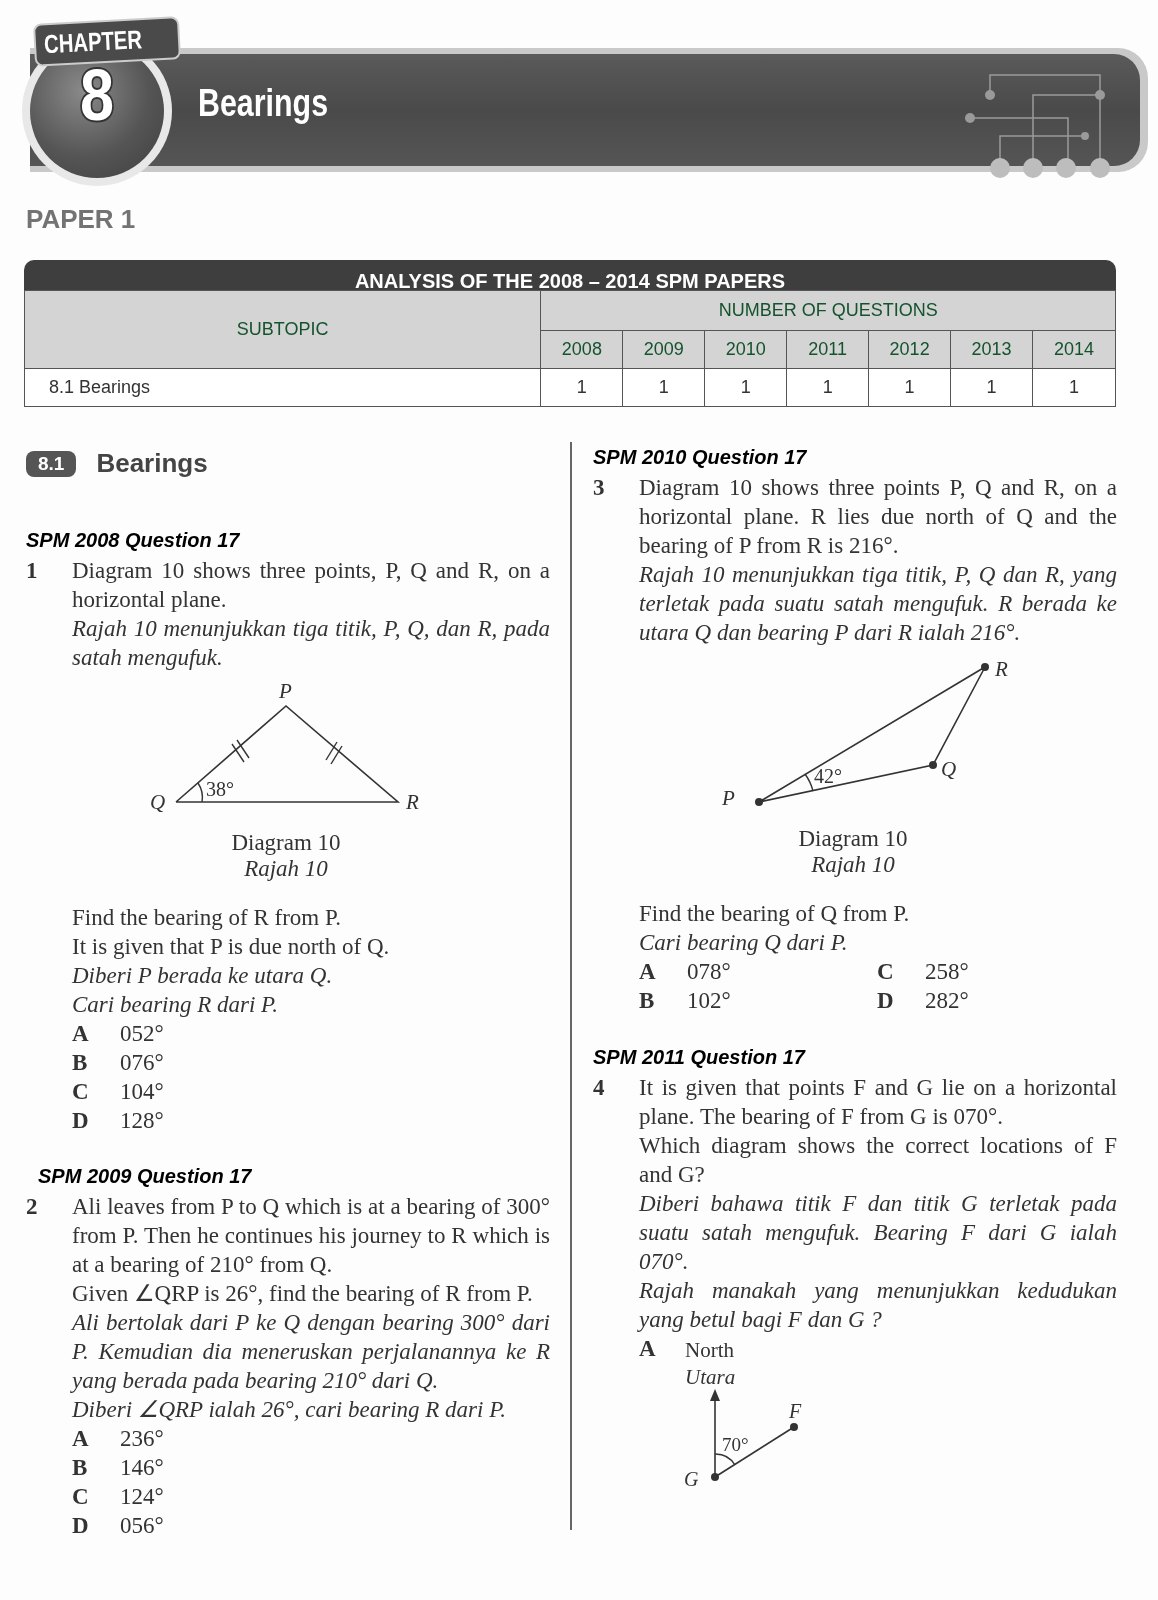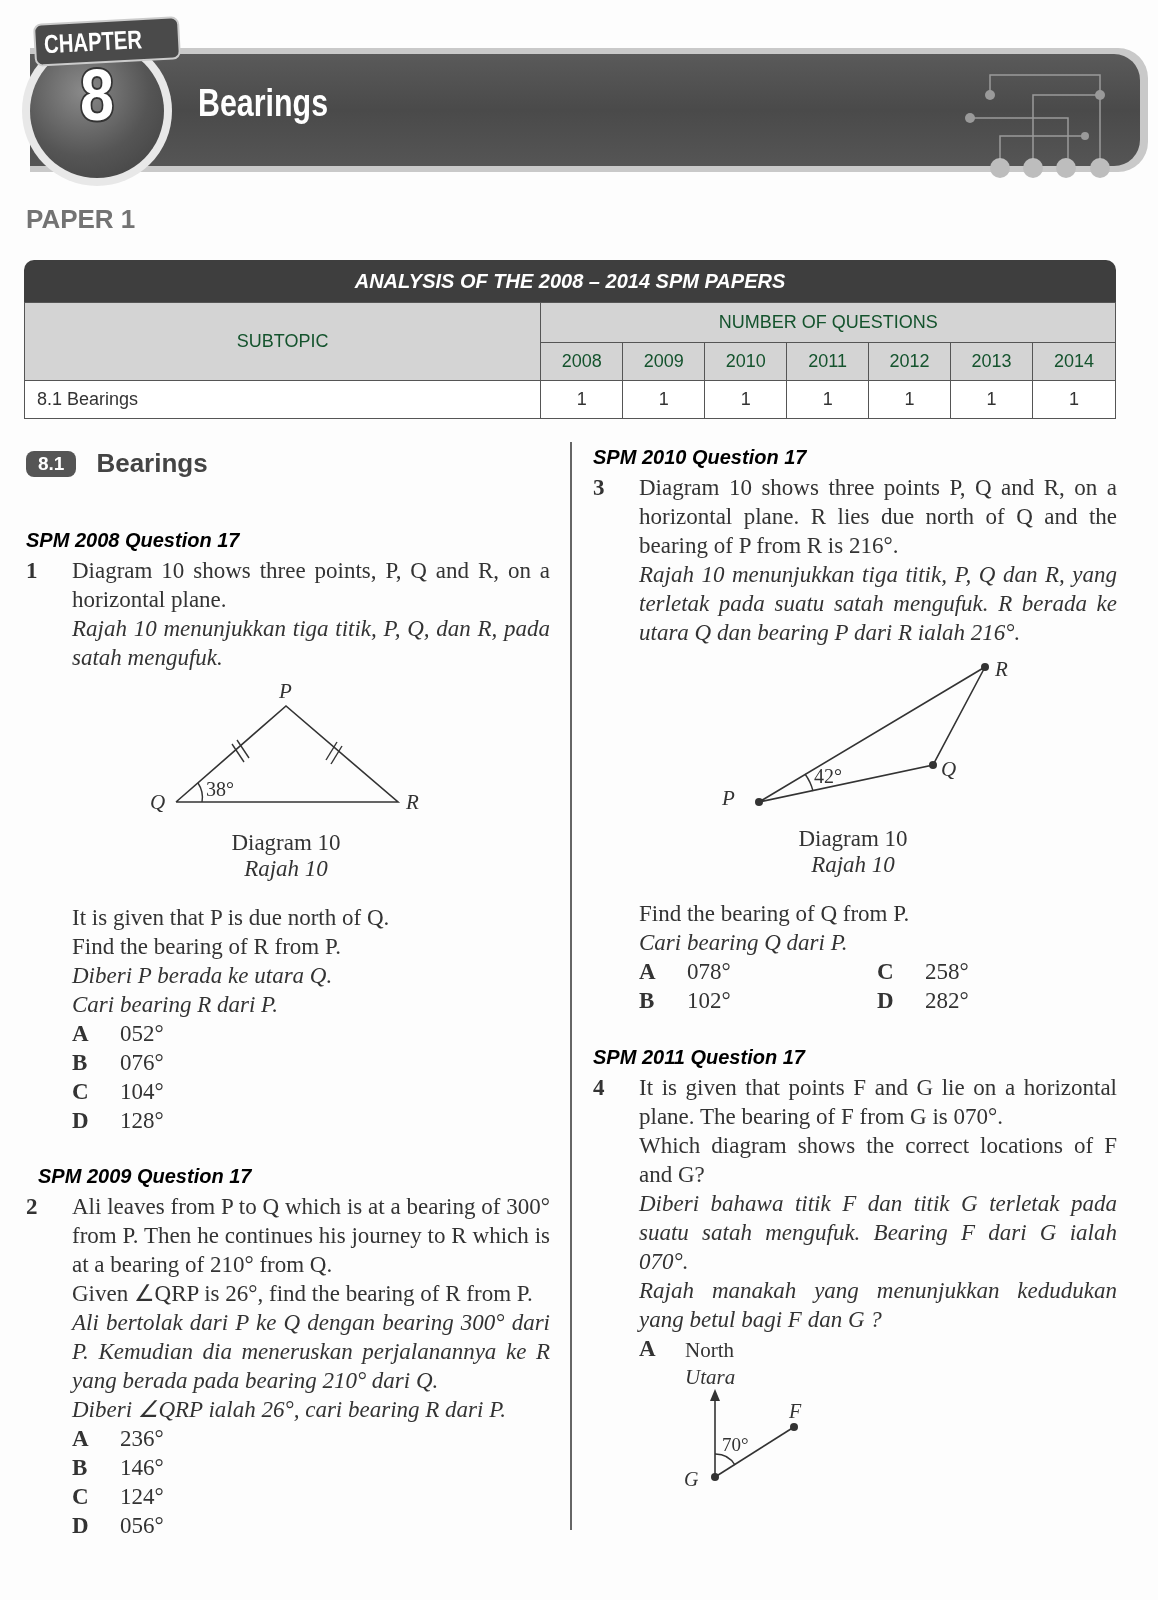--- a/index.html
+++ b/index.html
@@ -25,27 +25,27 @@
   .chapter-title { position: absolute; left: 198px; top: 82px; font-family: "Liberation Sans", sans-serif;
     font-weight: bold; font-size: 38px; color: #fff; transform: scaleX(0.8); transform-origin: left; }
   .circuit { position: absolute; left: 940px; top: 50px; width: 200px; height: 140px; }
 
   
   .paper-label { position: absolute; left: 26px; top: 204px; font-family: "Liberation Sans", sans-serif;
     font-weight: bold; font-size: 26px; color: #737373; }
 
   
   .analysis { position: absolute; left: 24px; top: 260px; width: 1092px; }
-  .analysis-head { height: 42px; background: #3e3e3e; border-radius: 10px 10px 0 0; color: #fff;
-    font-family: "Liberation Sans", sans-serif; font-weight: bold; font-size: 20px; text-align: center; line-height: 42px; font-style: italic; }
+  .analysis-head { height: 30px; background: #3e3e3e; border-radius: 10px 10px 0 0; color: #fff;
+    font-family: "Liberation Sans", sans-serif; font-weight: bold; font-size: 20px; text-align: center; line-height: 42px; }
   .analysis table { width: 100%; border-collapse: collapse; font-family: "Liberation Sans", sans-serif; }
   .analysis td, .analysis th { border: 1.5px solid #555; }
   .analysis th { background: #d4d4d4; font-weight: normal; font-size: 18px; color: #14532d; }
   .analysis td { background: #fff; font-size: 18px; color: #333; text-align: center; height: 38px; }
-  .analysis td.subtopic-cell { text-align: left; padding-left: 12px; }
+  .analysis td.subtopic-cell { text-align: left; padding-left: 24px; }
 
   
   .col-divider { position: absolute; left: 570px; top: 442px; width: 1.5px; height: 1088px; background: #666; }
   .section-head { position: absolute; left: 26px; top: 448px; display: flex; align-items: center; }
   .section-badge { background: #555; color: #fff; font-family: "Liberation Sans", sans-serif; font-weight: bold;
     font-size: 19px; padding: 2px 12px; border-radius: 8px; margin-right: 20px; }
   .section-title { font-family: "Liberation Sans", sans-serif; font-weight: bold; font-size: 26px; color: #444; }
 
   .q-source { position: absolute; font-family: "Liberation Sans", sans-serif; font-weight: bold; font-style: italic;
     font-size: 20px; color: #000000; }
@@ -164,22 +164,22 @@
   <text x="66" y="118" font-family="Liberation Serif, serif" font-size="20" fill="#333">38°</text>
   <text x="139" y="20" font-family="Liberation Serif, serif" font-style="italic" font-size="21" fill="#333">P</text>
   <text x="10" y="131" font-family="Liberation Serif, serif" font-style="italic" font-size="21" fill="#333">Q</text>
   <text x="266" y="131" font-family="Liberation Serif, serif" font-style="italic" font-size="21" fill="#333">R</text>
 </svg>
 <div class="caption" style="left:186px; top:830px; width:200px;">
   <div>Diagram 10</div>
   <div class="it">Rajah 10</div>
 </div>
 <div class="q-block" style="left:72px; top:903px; width:478px;">
+  <p>Find the bearing of R from P.</p>
   <p>It is given that P is due north of Q.</p>
-  <p>Find the bearing of R from P.</p>
   <p class="it">Diberi P berada ke utara Q.</p>
   <p class="it">Cari bearing R dari P.</p>
   <div class="opt">
       <span class="lt">A</span>
       <span>052°</span>
     </div>
   <div class="opt">
       <span class="lt">B</span>
       <span>076°</span>
     </div>

